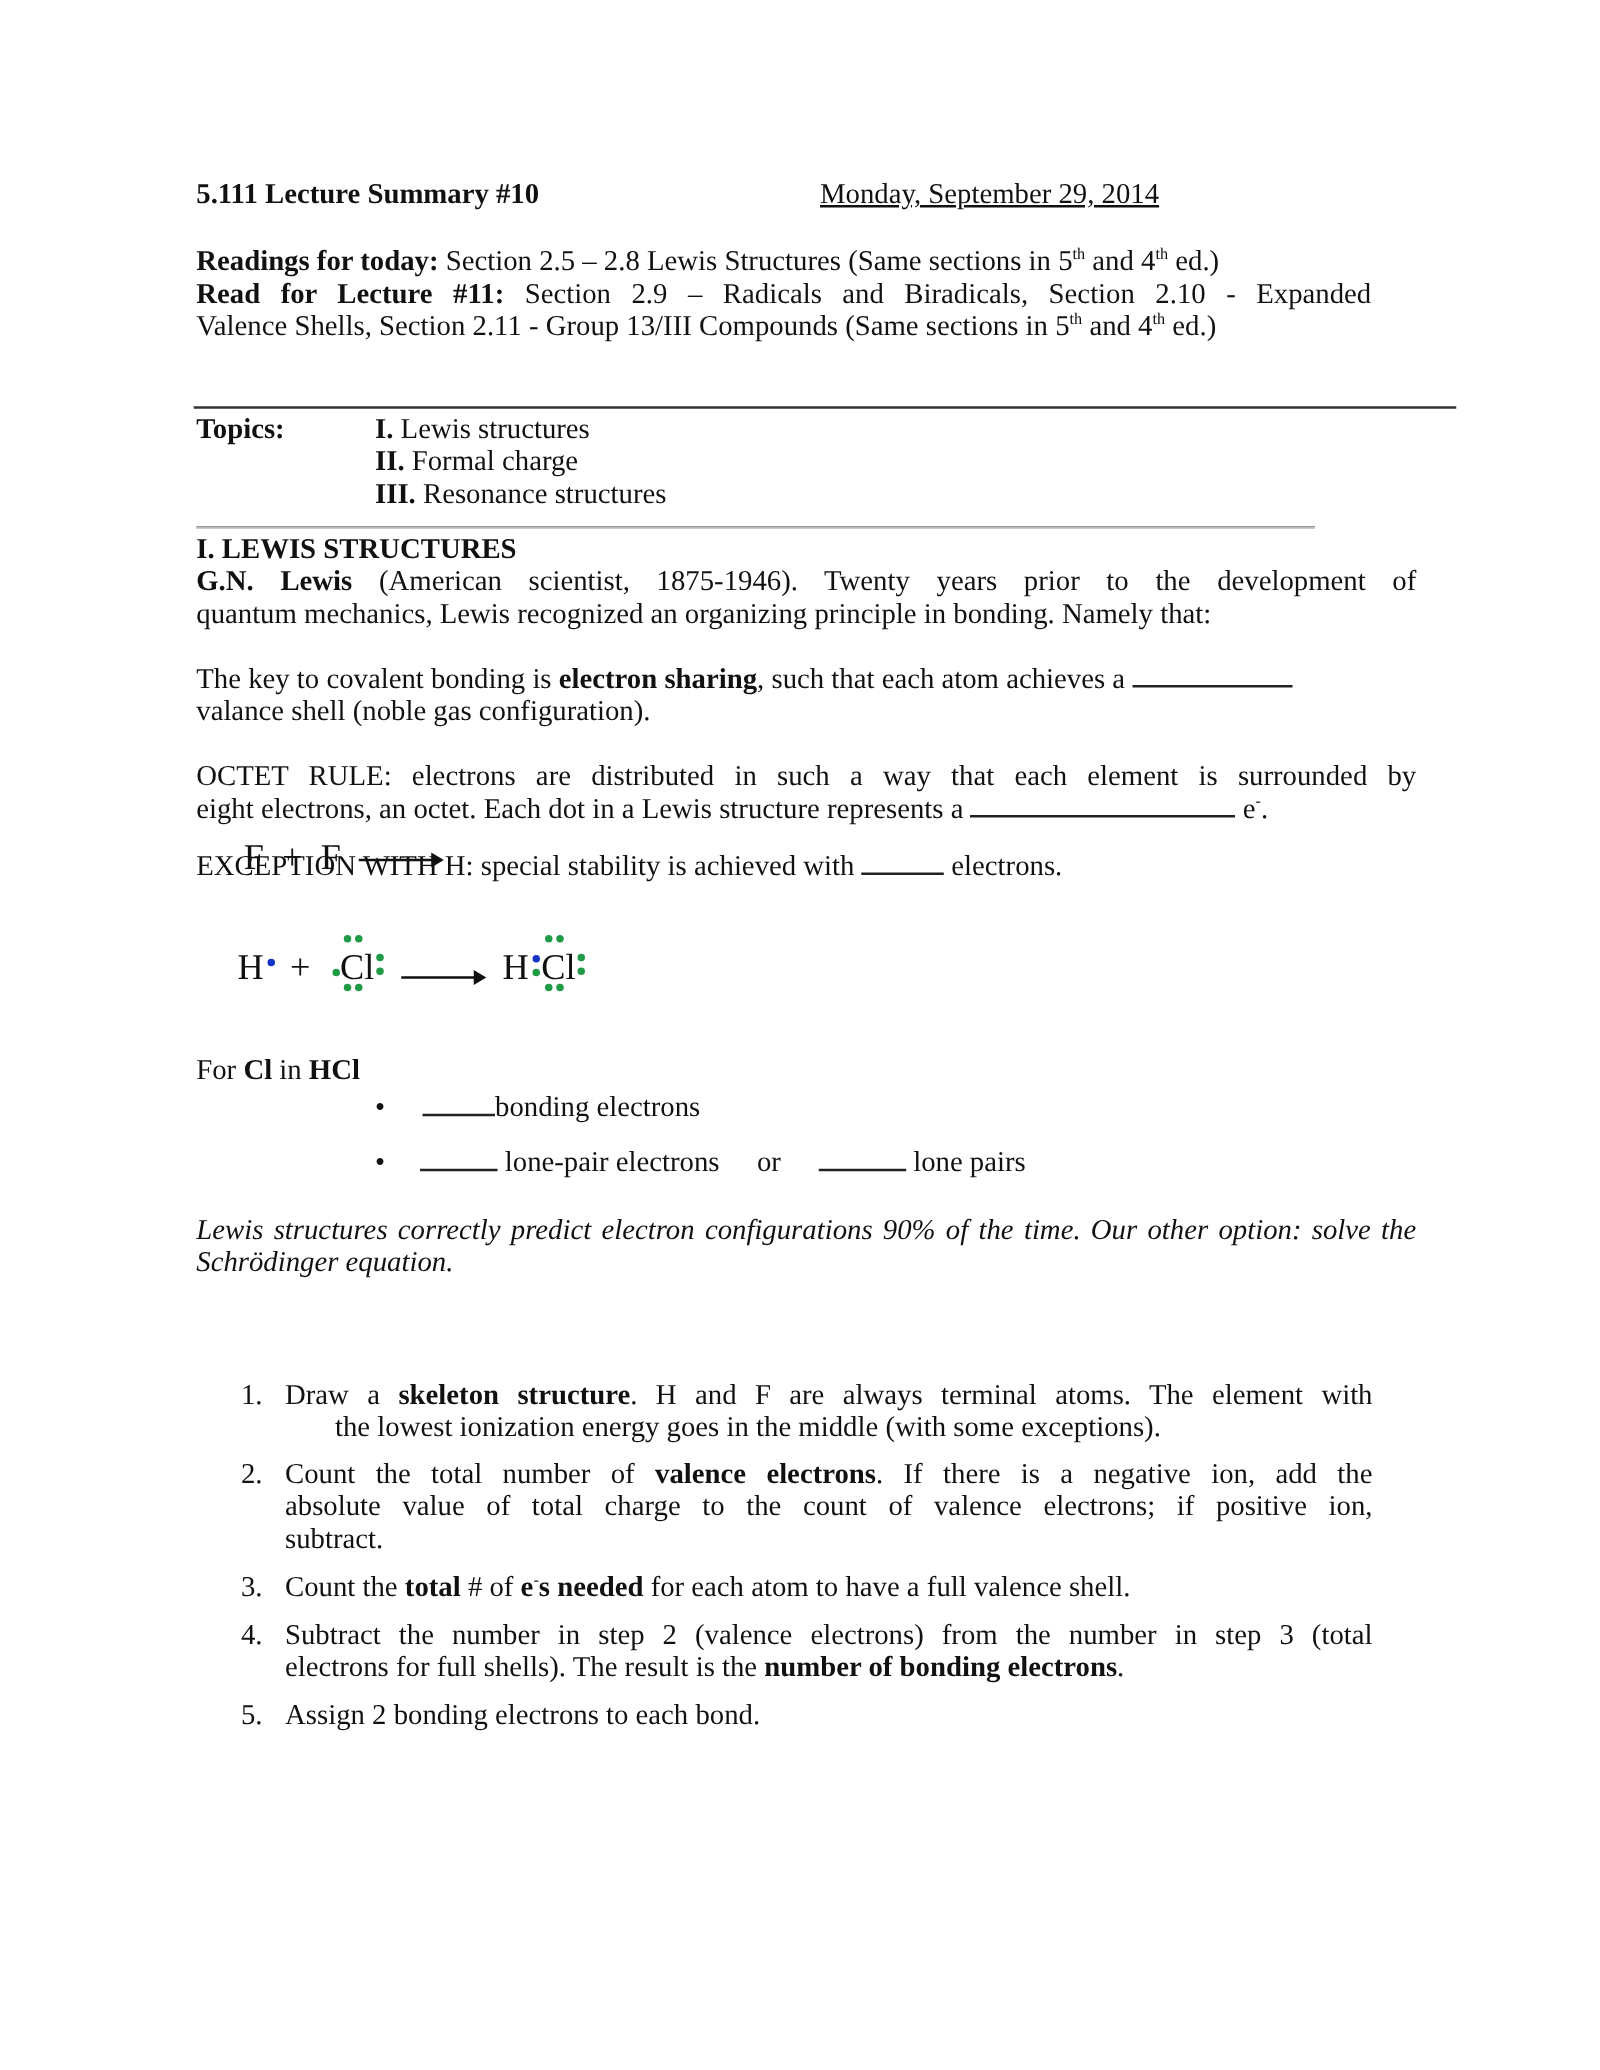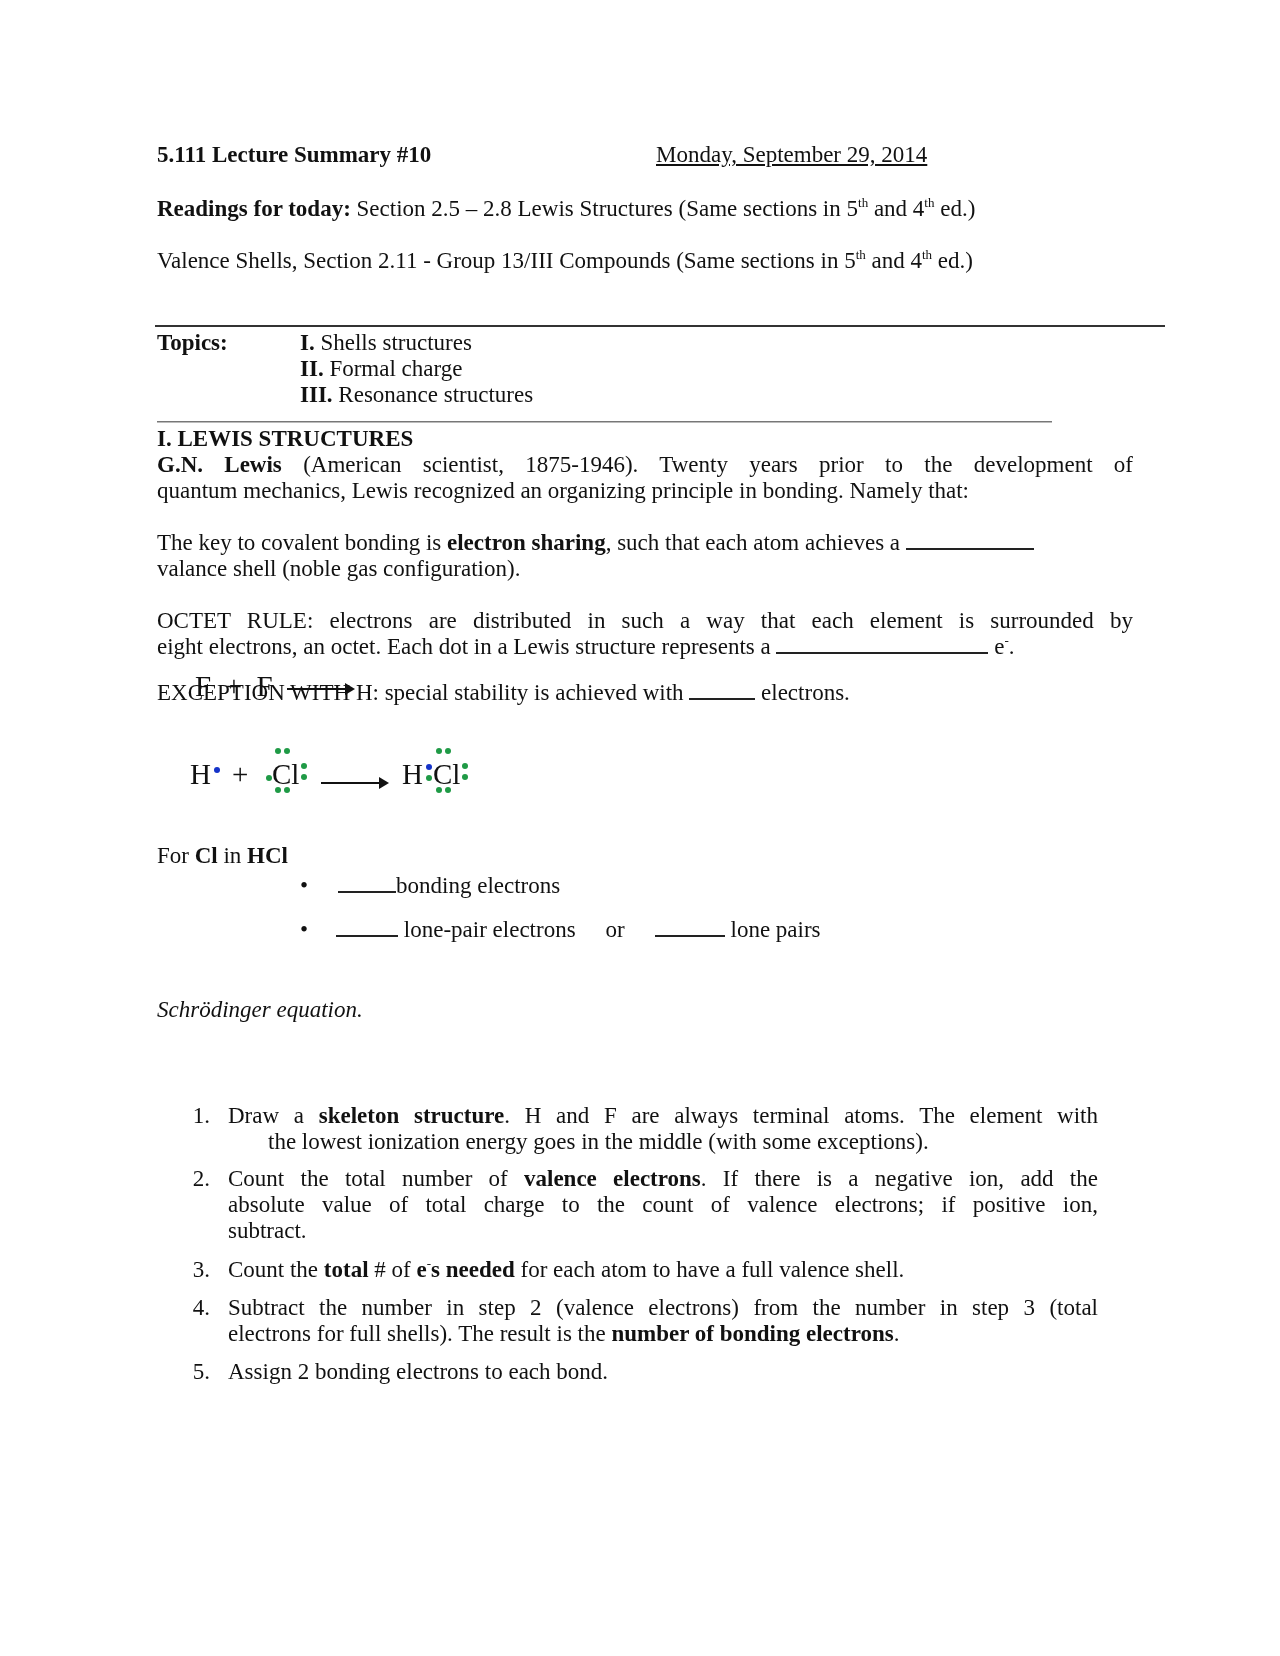--- a/index.html
+++ b/index.html
@@ -27,28 +27,31 @@
 <body>
 
 <div class="page">
 
   <div class="abs t" style="left:157px; top:142px;"><b>5.111 Lecture Summary #10</b></div>
   <div class="abs t" style="left:656px; top:142px;text-decoration:underline;">Monday, September 29, 2014</div>
 
   <div class="abs t" style="left:157px; top:196px;">
     <b>Readings for today:</b><span> Section 2.5 – 2.8 Lewis Structures (Same sections in 5</span><sup>th</sup><span> and 4</span><sup>th</sup><span> ed.)</span>
   </div>
+  <div class="abs t just" style="left:157px; top:222px; width:940px;">
+    <b>Read for Lecture #11:</b><span> Section 2.9 – Radicals and Biradicals, Section 2.10 - Expanded</span>
+  </div>
   <div class="abs t" style="left:157px; top:248px;">
     <span>Valence Shells, Section 2.11 - Group 13/III Compounds (Same sections in 5</span><sup>th</sup><span> and  4</span><sup>th</sup><span> ed.)</span>
   </div>
 
   <div class="rule-top"></div>
 
   <div class="abs t" style="left:157px; top:330px;"><b>Topics:</b></div>
-  <div class="abs t" style="left:300px; top:330px;"><b>I.</b><span> Shells structures</span></div>
+  <div class="abs t" style="left:300px; top:330px;"><b>I.</b><span> Lewis structures</span></div>
   <div class="abs t" style="left:300px; top:356px;"><b>II.</b><span> Formal charge</span></div>
   <div class="abs t" style="left:300px; top:382px;"><b>III.</b><span> Resonance structures</span></div>
 
   <div class="rule-mid"></div>
 
   <div class="abs t" style="left:157px; top:426px;"><b>I. LEWIS STRUCTURES</b></div>
   <div class="abs t just" style="left:157px; top:452px; width:976px;">
     <b>G.N. Lewis</b><span> (American scientist, 1875-1946).  Twenty years prior to the development of</span>
   </div>
   <div class="abs t" style="left:157px; top:478px;">quantum mechanics, Lewis recognized an organizing principle in bonding. Namely that:</div>
@@ -100,20 +103,21 @@
     <span>For </span><b>Cl</b><span> in </span><b>HCl</b>
   </div>
 
   <div class="abs t" style="left:300px; top:873px;">
     <span>•</span><span style="display:inline-block; width:30px;"></span><span class="blank" style="width:58px;"></span><span>bonding electrons</span>
   </div>
   <div class="abs t" style="left:300px; top:917px;">
     <span>•</span><span style="display:inline-block; width:28px;"></span><span class="blank" style="width:62px;"></span><span> lone-pair electrons</span><span style="display:inline-block; width:30px;"></span><span>or</span><span style="display:inline-block; width:30px;"></span><span class="blank" style="width:70px;"></span><span> lone pairs</span>
   </div>
 
+  <div class="abs t it just" style="left:157px; top:971px; width:976px;">Lewis structures correctly predict electron configurations 90% of the time. Our other option: solve the</div>
   <div class="abs t it" style="left:157px; top:997px;">Schrödinger equation.</div>
 
 
   <div class="abs t list-num" style="left:180px; top:1103px;">1.</div>
   <div class="abs t just" style="left:228px; top:1103px; width:870px;">
     <span>Draw a </span><b>skeleton structure</b><span>.  H and F are always terminal atoms.  The element with</span>
   </div>
   <div class="abs t" style="left:228px; top:1129px;margin-left:40px;">the lowest ionization energy goes in the middle (with some exceptions).</div>
 
   <div class="abs t list-num" style="left:180px; top:1166px;">2.</div>

